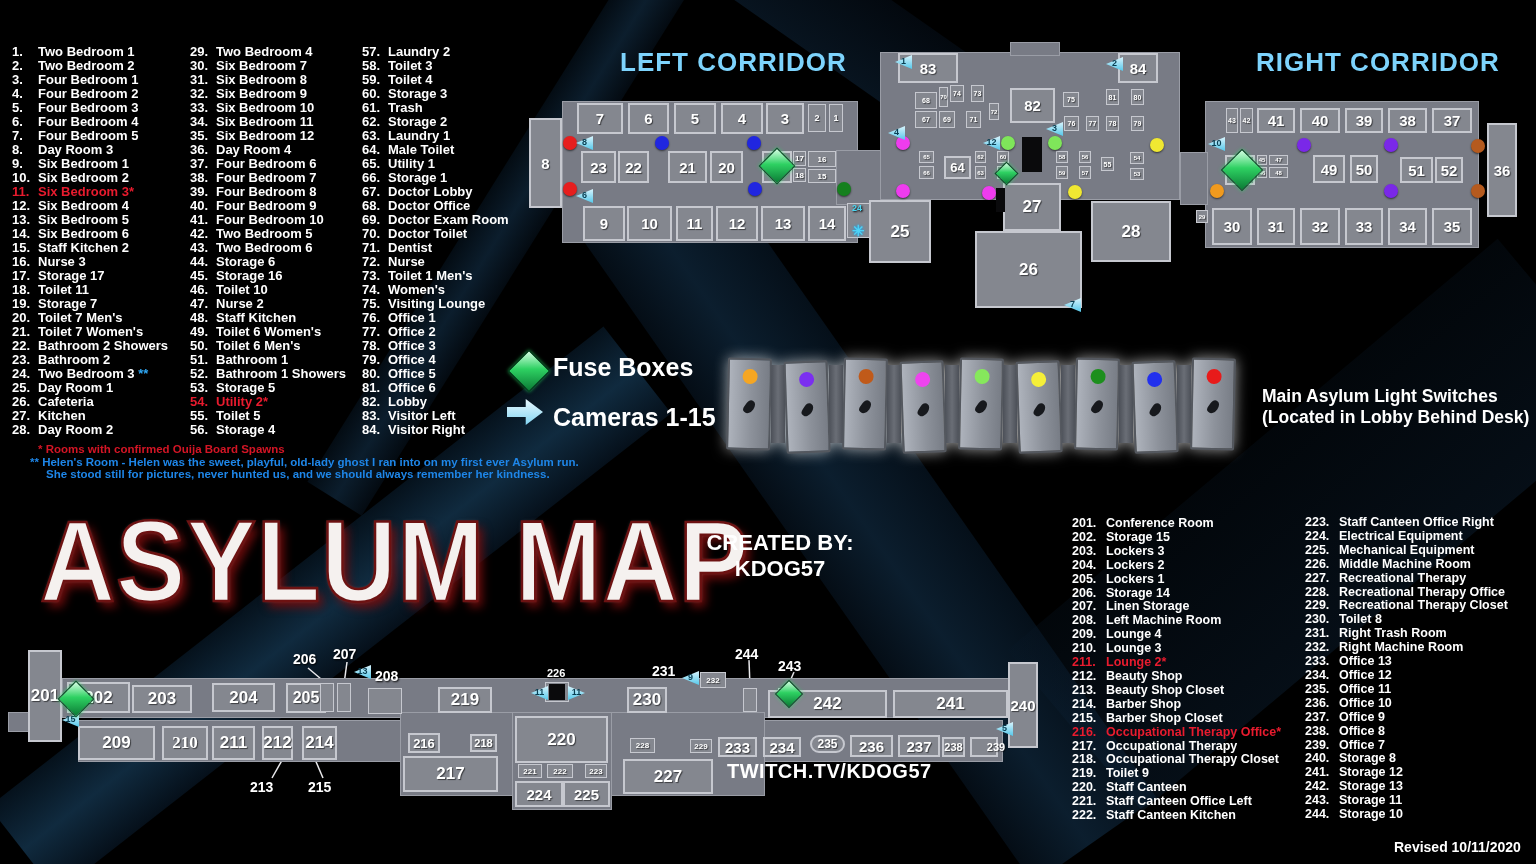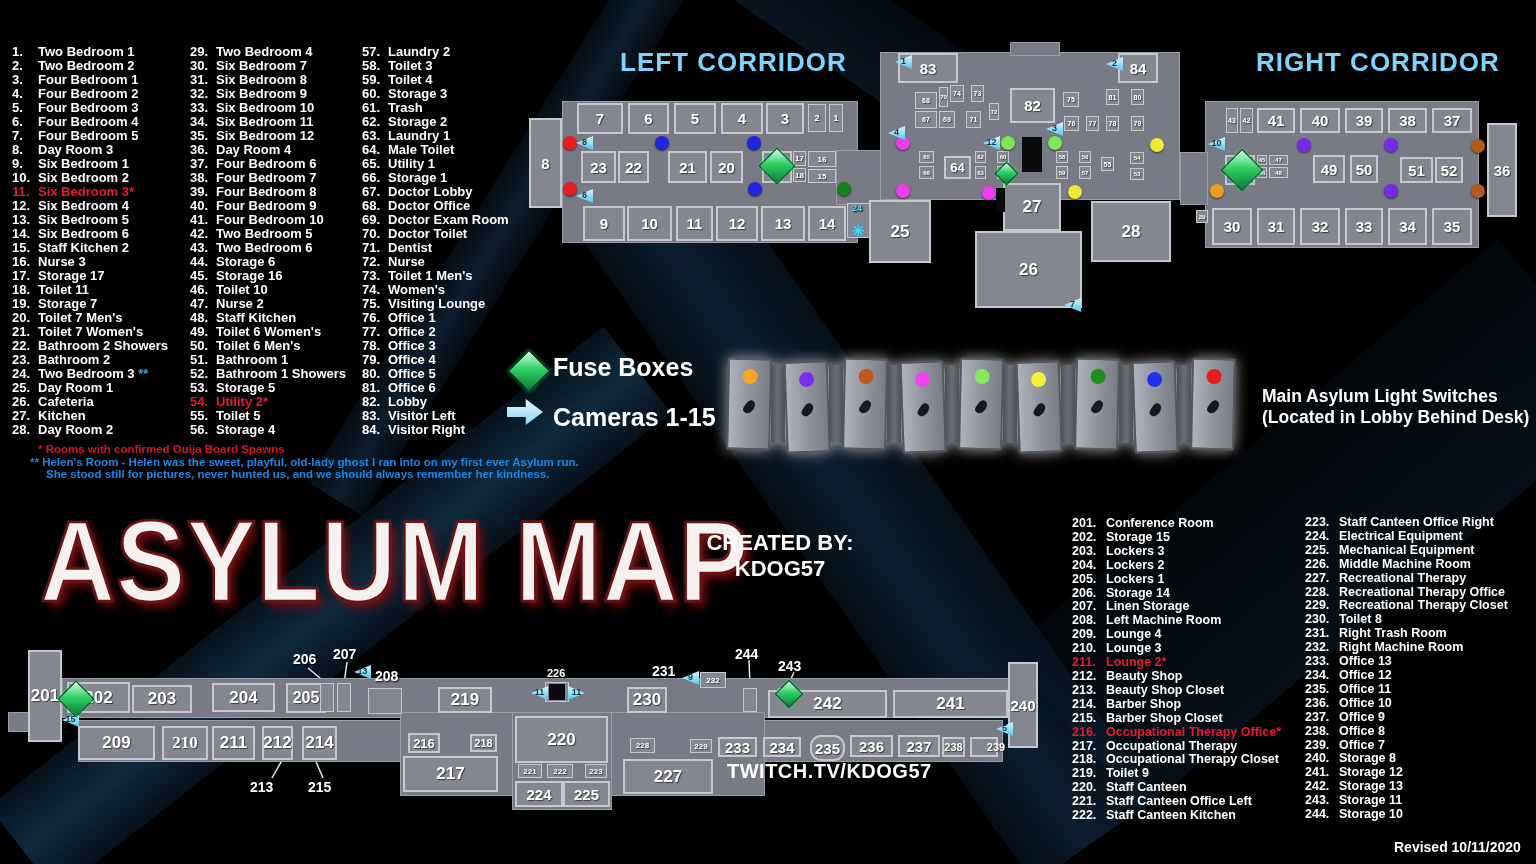--- a/index.html
+++ b/index.html
@@ -216,21 +216,21 @@
       <div class="room" style="left: 768px; top: 690px; width: 119px; height: 28px; font-size: 17px;">242</div>
       <div class="room" style="left: 893px; top: 690px; width: 115px; height: 28px; font-size: 17px;">241</div>
       <div class="room" style="left: 1008px; top: 662px; width: 30px; height: 86px; font-size: 15px;">240</div>
       <div class="room" style="left: 408px; top: 733px; width: 32px; height: 20px; font-size: 13px;">216</div>
       <div class="room" style="left: 470px; top: 734px; width: 27px; height: 18px; font-size: 11px;">218</div>
       <div class="room" style="left: 515px; top: 716px; width: 93px; height: 47px; font-size: 17px;">220</div>
       <div class="room small" style="left: 630px; top: 738px; width: 25px; height: 15px; font-size: 8px;">228</div>
       <div class="room small" style="left: 690px; top: 739px; width: 22px; height: 14px; font-size: 8px;">229</div>
       <div class="room" style="left: 718px; top: 737px; width: 39px; height: 20px; font-size: 15px;">233</div>
       <div class="room" style="left: 763px; top: 737px; width: 38px; height: 20px; font-size: 15px;">234</div>
-      <div class="room" style="left: 810px; top: 735px; width: 35px; height: 26px; font-size: 15px; border-radius: 11px;">235</div>
+      <div class="room" style="left: 810px; top: 735px; width: 35px; height: 18px; font-size: 12px; border-radius: 11px;">235</div>
       <div class="room" style="left: 850px; top: 735px; width: 43px; height: 22px; font-size: 15px;">236</div>
       <div class="room" style="left: 898px; top: 735px; width: 42px; height: 22px; font-size: 15px;">237</div>
       <div class="room" style="left: 942px; top: 737px; width: 23px; height: 20px; font-size: 11px;">238</div>
       <div class="room" style="left: 970px; top: 737px; width: 25px; height: 20px; font-size: 11px; padding-left: 24px;">239</div>
       <div class="room" style="left: 403px; top: 756px; width: 95px; height: 36px; font-size: 17px;">217</div>
       <div class="room small" style="left: 518px; top: 764px; width: 24px; height: 14px; font-size: 8px;">221</div>
       <div class="room small" style="left: 547px; top: 764px; width: 26px; height: 14px; font-size: 8px;">222</div>
       <div class="room small" style="left: 585px; top: 764px; width: 22px; height: 14px; font-size: 8px;">223</div>
       <div class="room" style="left: 623px; top: 759px; width: 90px; height: 35px; font-size: 17px;">227</div>
       <div class="room" style="left: 515px; top: 781px; width: 48px; height: 26px; font-size: 15px;">224</div>

